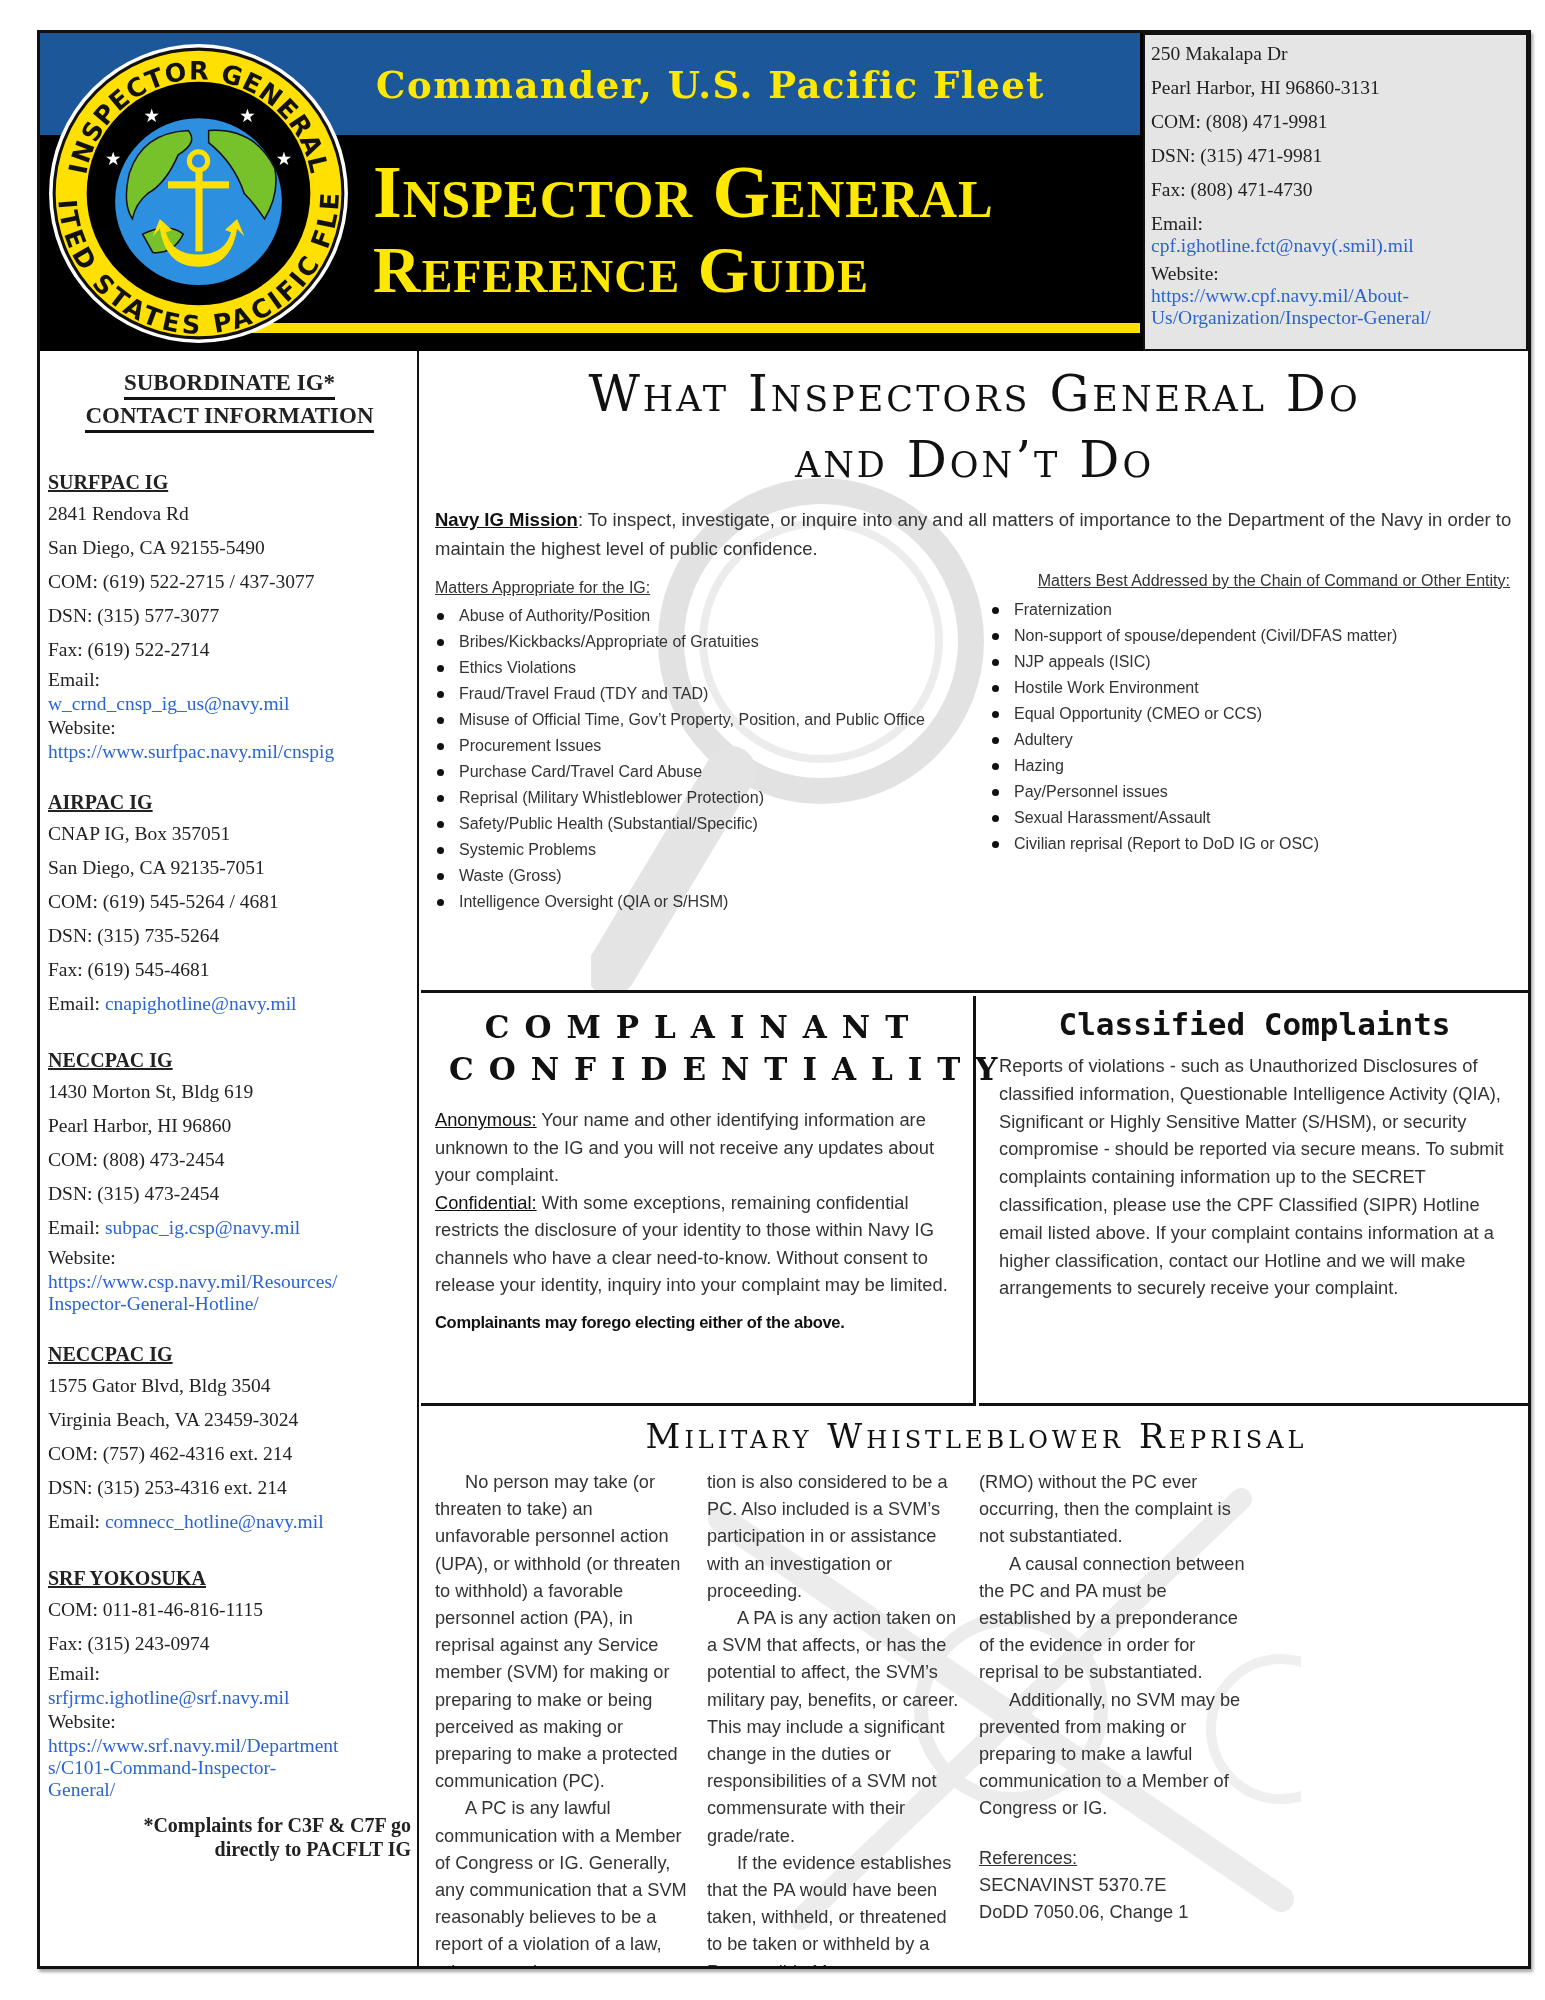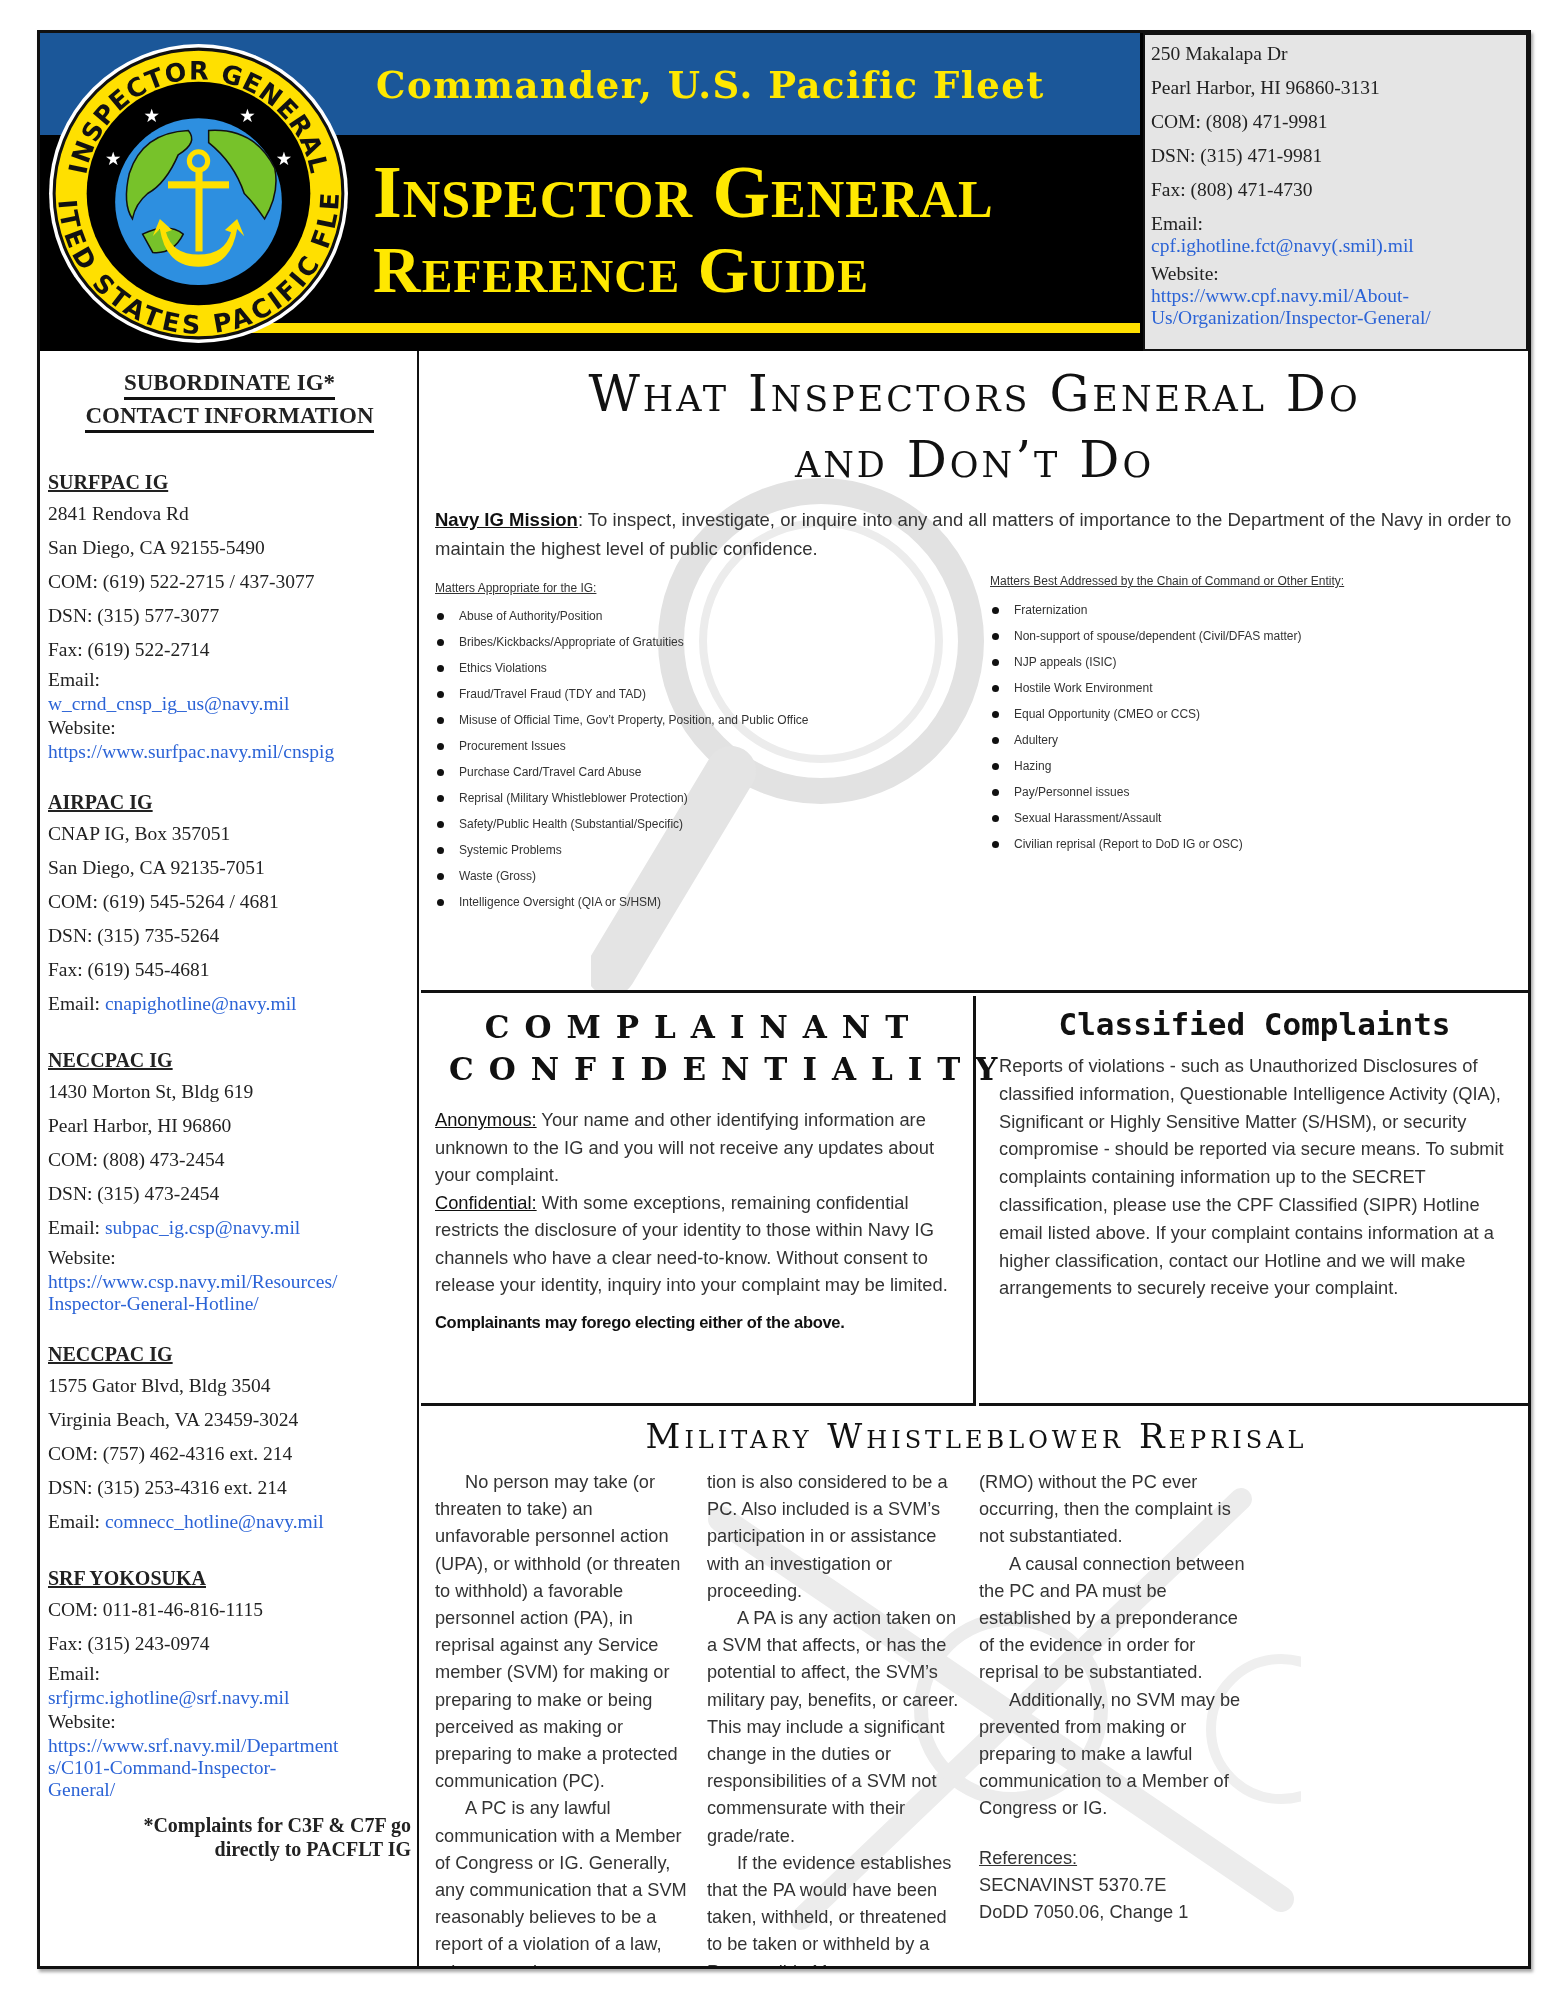--- a/index.html
+++ b/index.html
@@ -42,21 +42,21 @@
 
   
   .sec-do { position: absolute; left: 381px; top: 318px; width: 1107px; height: 642px; border-bottom: 3px solid #111;
             overflow: hidden; }
   .watermark { position: absolute; pointer-events: none; }
   .do-title { text-align: center; font-family: "DejaVu Serif", serif; font-size: 50px; line-height: 66px;
               margin-top: 10px; color: #111; font-variant: small-caps; letter-spacing: 3px; font-weight: normal; }
   .mission { position: relative; padding: 12px 14px 0 14px; font-size: 18.5px; line-height: 29px; color: #333; }
   .mission b { text-decoration: underline; color: #111; }
   .two-lists { position: relative; display: flex; padding: 12px 14px 0 14px; }
-  .list-col { font-size: 12px; color: #333; }
+  .list-col { font-size: 16px; color: #333; }
   .list-col.c1 { width: 555px; }
   .list-col.c2 { width: 520px; }
   .list-head { text-decoration: underline; line-height: 26px; margin-bottom: 2px; }
   ul.bl { list-style: none; }
   ul.bl li { position: relative; padding-left: 24px; line-height: 26px; }
   ul.bl li::before { content: ""; position: absolute; left: 2px; top: 10px; width: 7px; height: 7px;
                      border-radius: 50%; background: #111; }
   ul.bl li.wrap { line-height: 22px; padding-top: 2px; padding-bottom: 2px; }
 
   .sec-conf { position: absolute; left: 381px; top: 963px; width: 555px; height: 410px; border-right: 3px solid #111;
@@ -236,21 +236,21 @@
           <li>Procurement Issues</li>
           <li>Purchase Card/Travel Card Abuse</li>
           <li>Reprisal (Military Whistleblower Protection)</li>
           <li>Safety/Public Health (Substantial/Specific)</li>
           <li>Systemic Problems</li>
           <li>Waste (Gross)</li>
           <li>Intelligence Oversight (QIA or S/HSM)</li>
         </ul>
       </div>
       <div class="list-col c2" style="margin-top:-8px;">
-        <div class="list-head" style="line-height:28px;">Matters Best Addressed by the Chain of Command or Other Entity:</div>
+        <div class="list-head" style="line-height:28px;text-align:right;">Matters Best Addressed by the Chain of Command or Other Entity:</div>
         <ul class="bl">
           <li>Fraternization</li>
           <li class="wrap">Non-support of spouse/dependent (Civil/DFAS matter)</li>
           <li>NJP appeals (ISIC)</li>
           <li>Hostile Work Environment</li>
           <li>Equal Opportunity (CMEO or CCS)</li>
           <li>Adultery</li>
           <li>Hazing</li>
           <li>Pay/Personnel issues</li>
           <li>Sexual Harassment/Assault</li>

